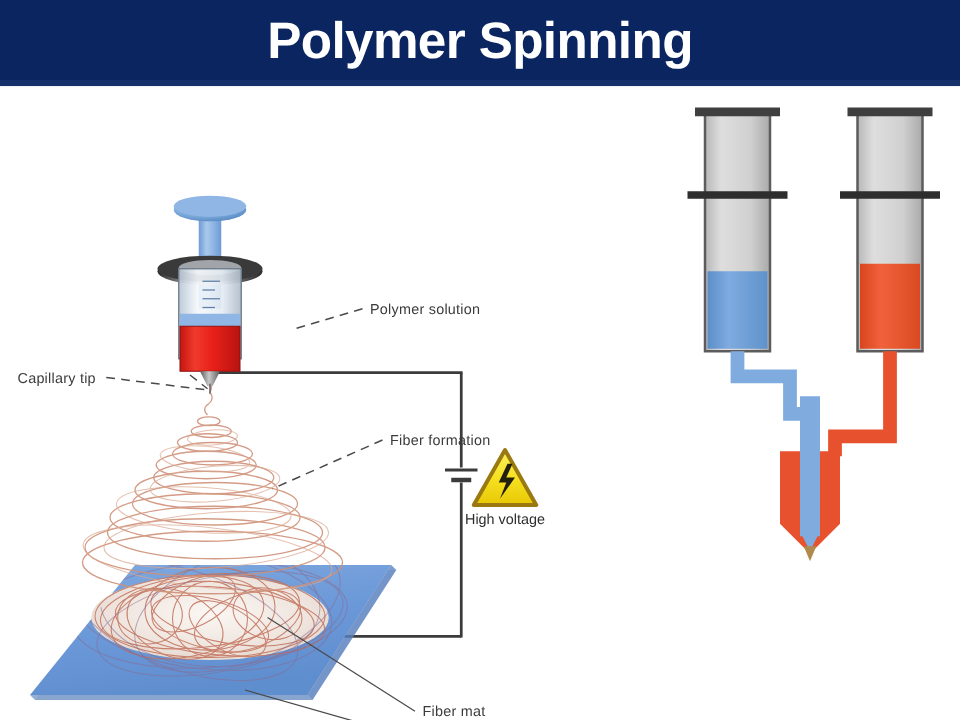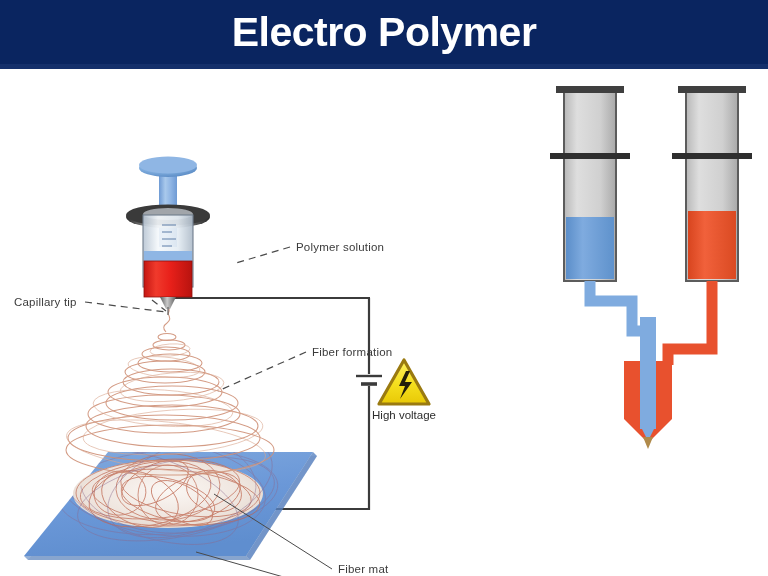--- a/index.html
+++ b/index.html
@@ -74,21 +74,21 @@
   .lbl-hv {
     font-family: "Liberation Sans", sans-serif;
     font-size: 11.5px;
     fill: #2d2d2d;
   }
 </style>
 </head>
 <body>
 
 <div id="title-bar">
-  <div id="slide-title">Electro Polymer</div>
+  <div id="slide-title">Polymer Spinning</div>
 </div>
 <div id="title-bar-underline"></div>
 
 <div id="slide-body">
 
   <div id="figure-left">
     <svg class="svg-layer" viewBox="0 0 540 507" preserveAspectRatio="none">
       <defs>
         <linearGradient id="gPlunger" x1="0" y1="0" x2="1" y2="0">
           <stop offset="0%" stop-color="#6e9ad4"></stop>

